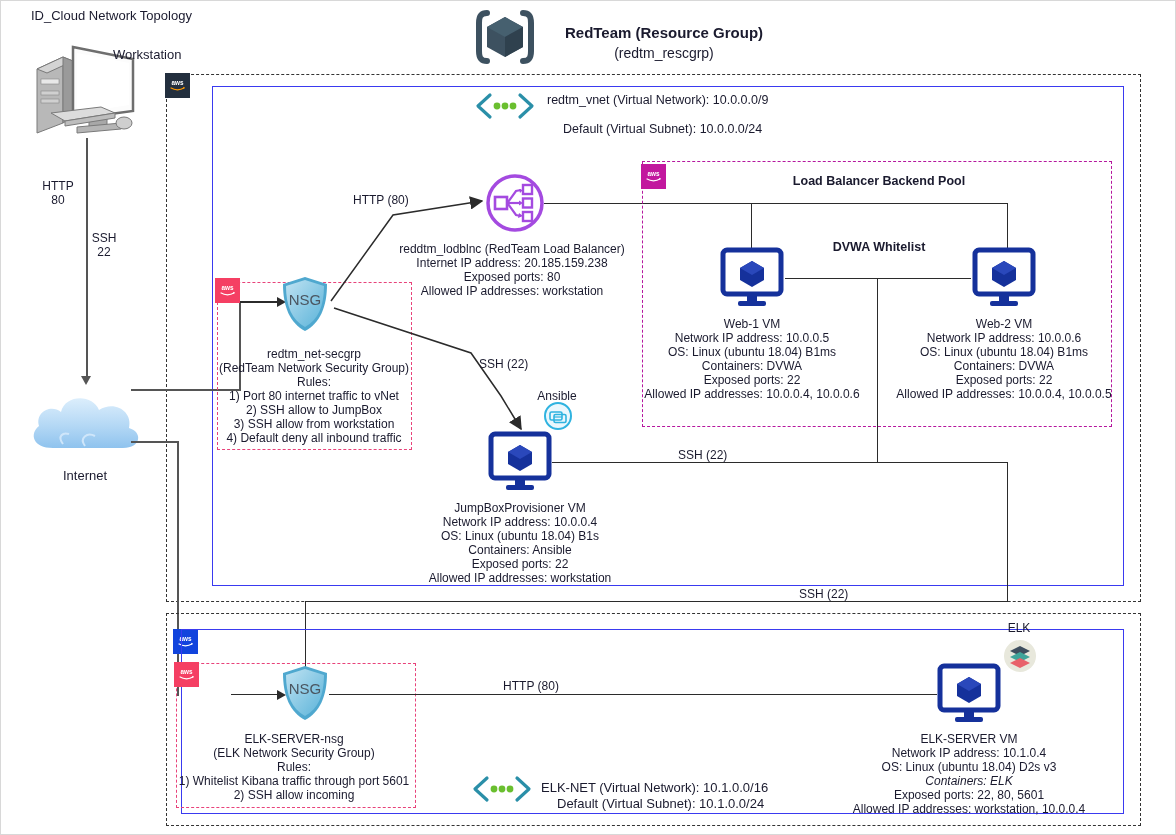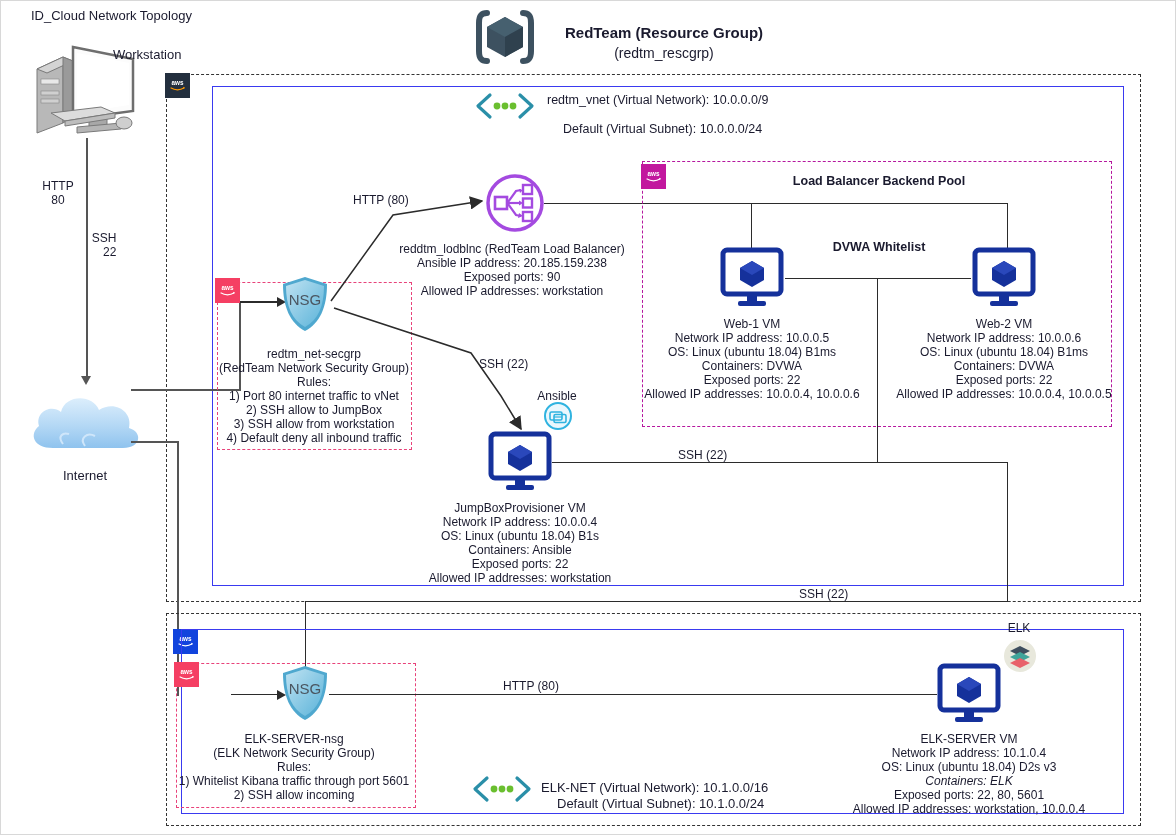--- a/index.html
+++ b/index.html
@@ -105,21 +105,21 @@
 
       <ellipse cx="95" cy="84" rx="8" ry="6" fill="#cfcfcf" stroke="#7a7a7a" stroke-width="1"></ellipse>
     </svg>
   </div>
   <div class="txt" style="left:112px;top:47px;font-size:13px;">Workstation</div>
 
   <div class="ln lnv lng" style="left:85px;top:137px;width:1.6px;height:240px;"></div>
   <div class="arrow arr-down" style="left:80px;top:375px;"></div>
   <div class="txt ctr multi" style="left:57px;top:178px;text-align:center;">HTTP
 80</div>
-  <div class="txt ctr multi" style="left:103px;top:230px;text-align:right;">SSH
+  <div class="txt ctr multi" style="left:103px;top:230px;text-align:center;">SSH
 22</div>
 
   <div class="iconwrap" style="left:22px;top:385px;width:128px;height:80px;">
     <svg width="128" height="80" viewBox="0 0 128 80">
       <defs>
         <linearGradient id="cg" x1="0" y1="0" x2="0" y2="1">
           <stop offset="0%" stop-color="#dceefc"></stop>
           <stop offset="55%" stop-color="#b4d8f5"></stop>
           <stop offset="100%" stop-color="#8fc3ee"></stop>
         </linearGradient>
@@ -194,22 +194,22 @@
       <rect x="38" y="39" width="9" height="9" fill="none" stroke="#a44ae0" stroke-width="2.4"></rect>
       <path d="M23 29 L31 18 L36 17" fill="none" stroke="#a44ae0" stroke-width="2.2"></path>
       <path d="M34 16 l4 1 -3 3" fill="#a44ae0"></path>
       <path d="M23 30 L36 30" fill="none" stroke="#a44ae0" stroke-width="2.2"></path>
       <path d="M34 27.5 l4 2.5 -4 2.5" fill="#a44ae0"></path>
       <path d="M23 31 L31 42 L36 43" fill="none" stroke="#a44ae0" stroke-width="2.2"></path>
       <path d="M34 40 l4 3 -5 2" fill="#a44ae0"></path>
     </svg>
   </div>
   <div class="txt ctr" style="left:511px;top:241px;">reddtm_lodblnc (RedTeam Load Balancer)</div>
-  <div class="txt ctr" style="left:511px;top:255px;">Ansible IP address: 20.185.159.238</div>
-  <div class="txt ctr" style="left:511px;top:269px;">Exposed ports: 90</div>
+  <div class="txt ctr" style="left:511px;top:255px;">Internet IP address: 20.185.159.238</div>
+  <div class="txt ctr" style="left:511px;top:269px;">Exposed ports: 80</div>
   <div class="txt ctr" style="left:511px;top:283px;">Allowed IP addresses: workstation</div>
 
   <div class="ln lnh" style="left:543px;top:202px;width:464px;height:1.4px;"></div>
 
   <div class="ln lnv" style="left:750px;top:202px;width:1.4px;height:50px;"></div>
   <div class="ln lnv" style="left:1006px;top:202px;width:1.4px;height:50px;"></div>
 
   <div class="magbox" style="left:641px;top:160px;width:470px;height:266px;"></div>
   <div class="aws" style="left:640px;top:163px;background:#c2179e;">
     <svg viewBox="0 0 40 26">

